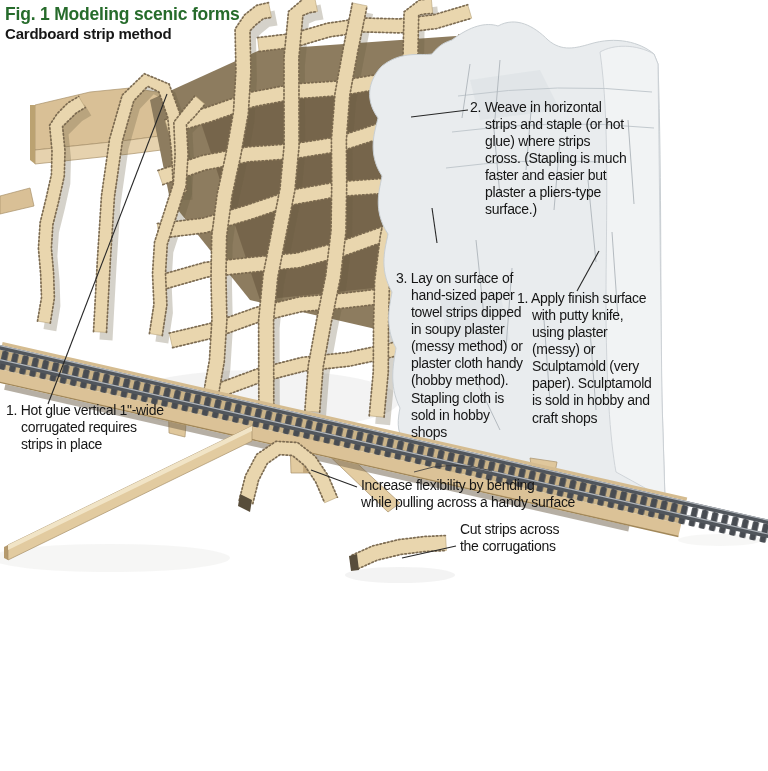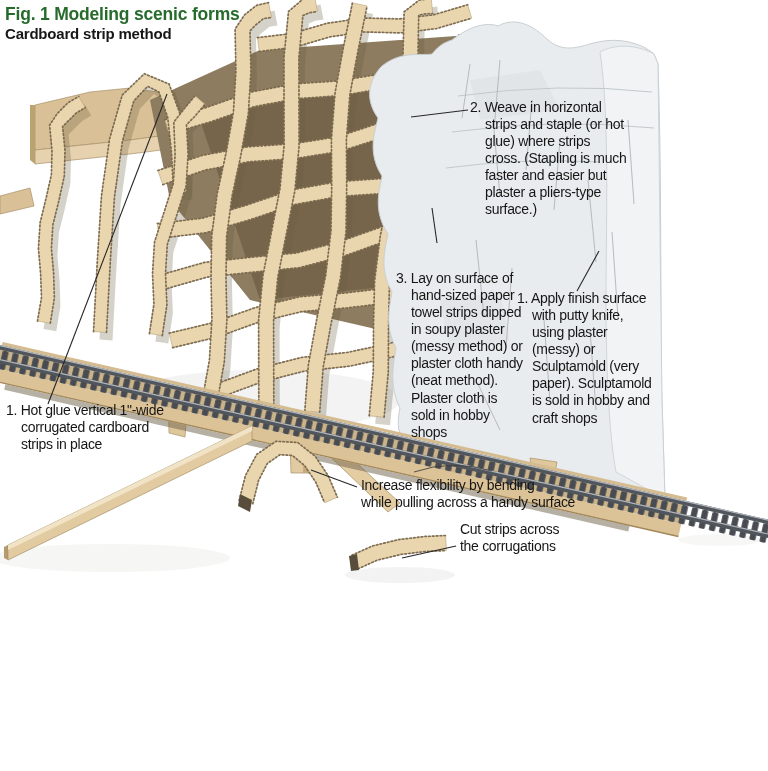--- a/index.html
+++ b/index.html
@@ -171,43 +171,43 @@
         <line x1="357" y1="487" x2="311" y2="470" stroke="#272727" stroke-width="1.1"></line>
         <line x1="456" y1="546" x2="402" y2="558" stroke="#272727" stroke-width="1.1"></line>
       </g>
   </svg>
 
   <div class="title">Fig. 1 Modeling scenic forms</div>
   <div class="subtitle">Cardboard strip method</div>
 
   <div class="ann hang" id="ann1">
     <div class="first">1. Hot glue vertical 1"-wide</div>
-    <div>corrugated cardboard</div>
+    <div>corrugated requires</div>
     <div>strips in place</div>
   </div>
 
   <div class="ann hang" id="ann2">
     <div class="first">2. Weave in horizontal</div>
     <div>strips and staple (or hot</div>
     <div>glue) where strips</div>
     <div>cross. (Stapling is much</div>
     <div>faster and easier but</div>
     <div>plaster a pliers-type</div>
     <div>surface.)</div>
   </div>
 
   <div class="ann hang" id="ann3">
     <div class="first">3. Lay on surface of</div>
     <div>hand-sized paper</div>
     <div>towel strips dipped</div>
     <div>in soupy plaster</div>
     <div>(messy method) or</div>
     <div>plaster cloth handy</div>
-    <div>(neat method).</div>
-    <div>Plaster cloth is</div>
+    <div>(hobby method).</div>
+    <div>Stapling cloth is</div>
     <div>sold in hobby</div>
     <div>shops</div>
   </div>
 
   <div class="ann hang" id="ann4">
     <div class="first">1. Apply finish surface</div>
     <div>with putty knife,</div>
     <div>using plaster</div>
     <div>(messy) or</div>
     <div>Sculptamold (very</div>

